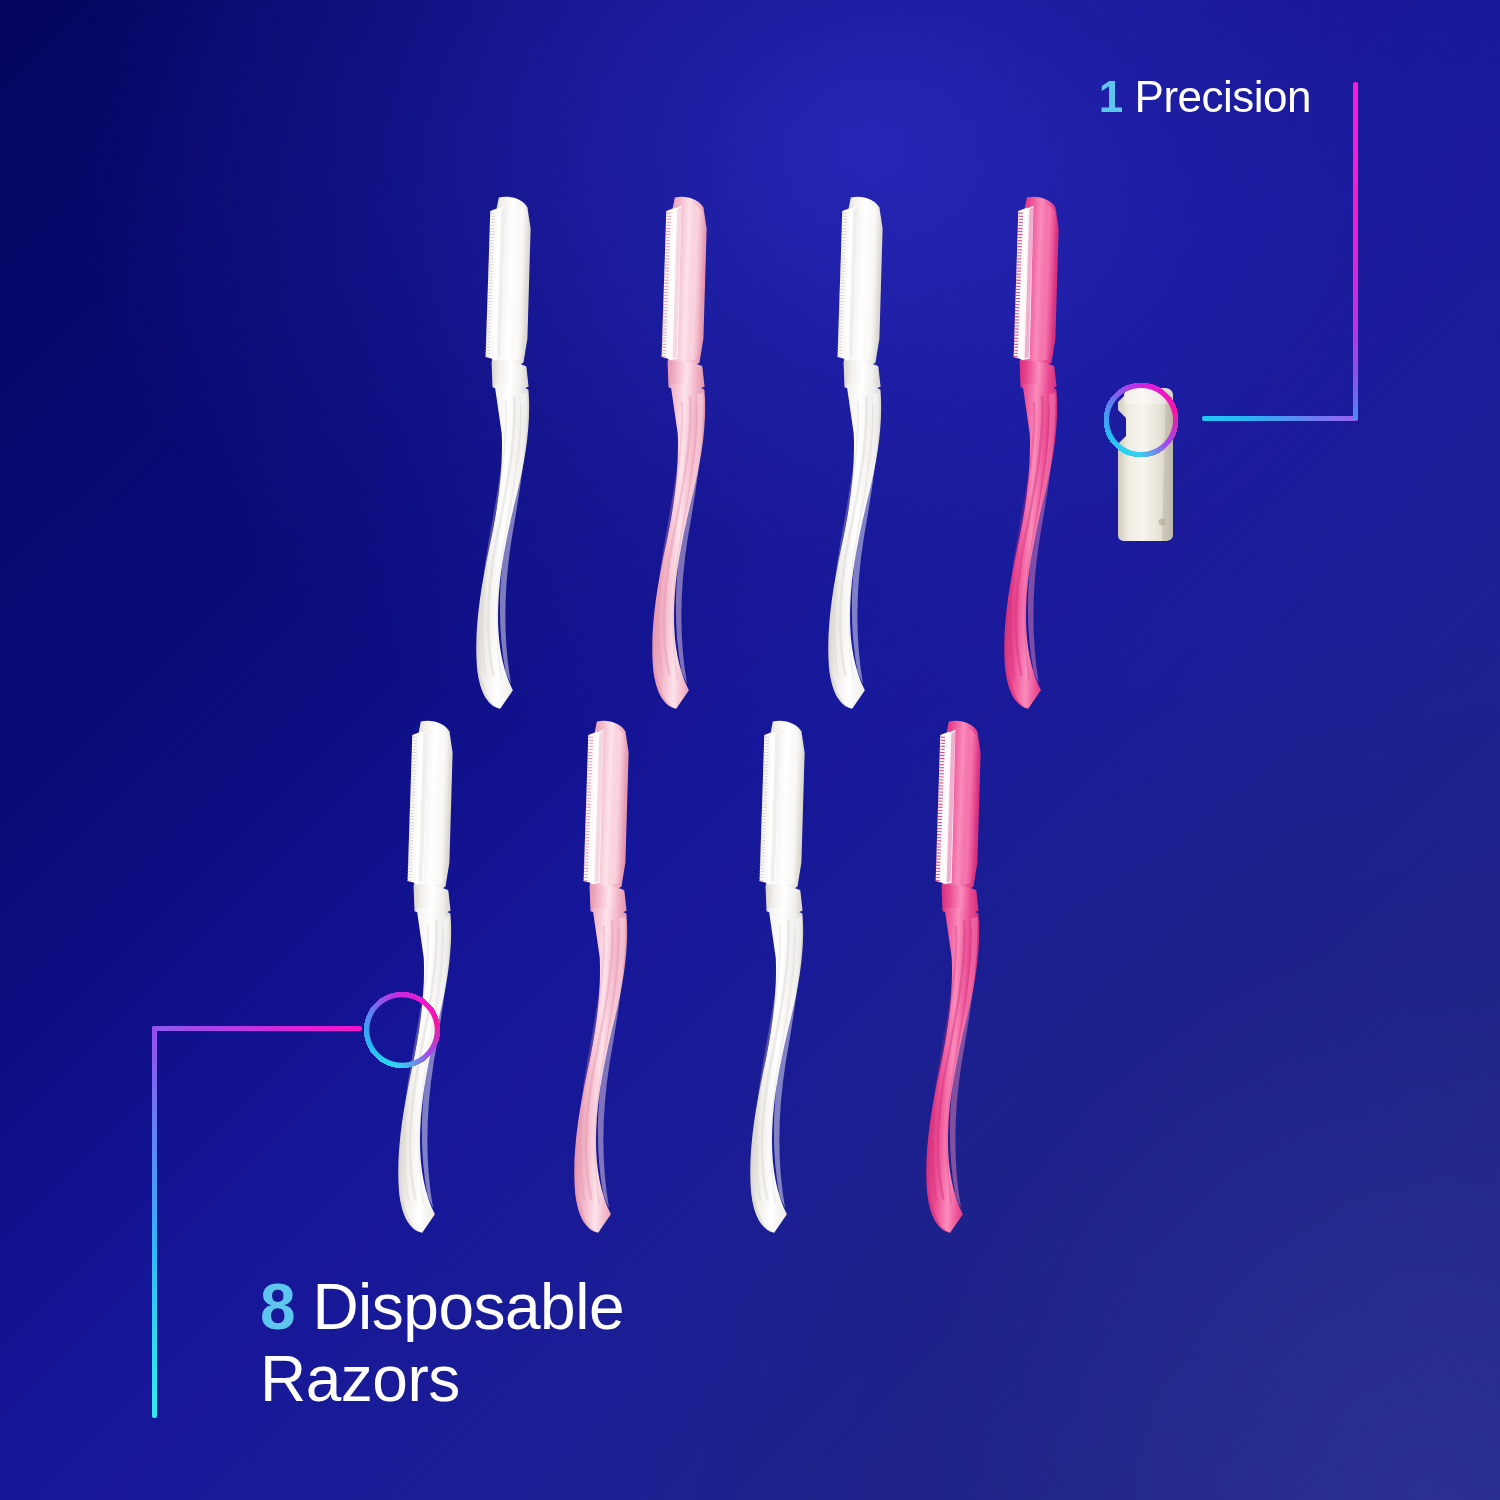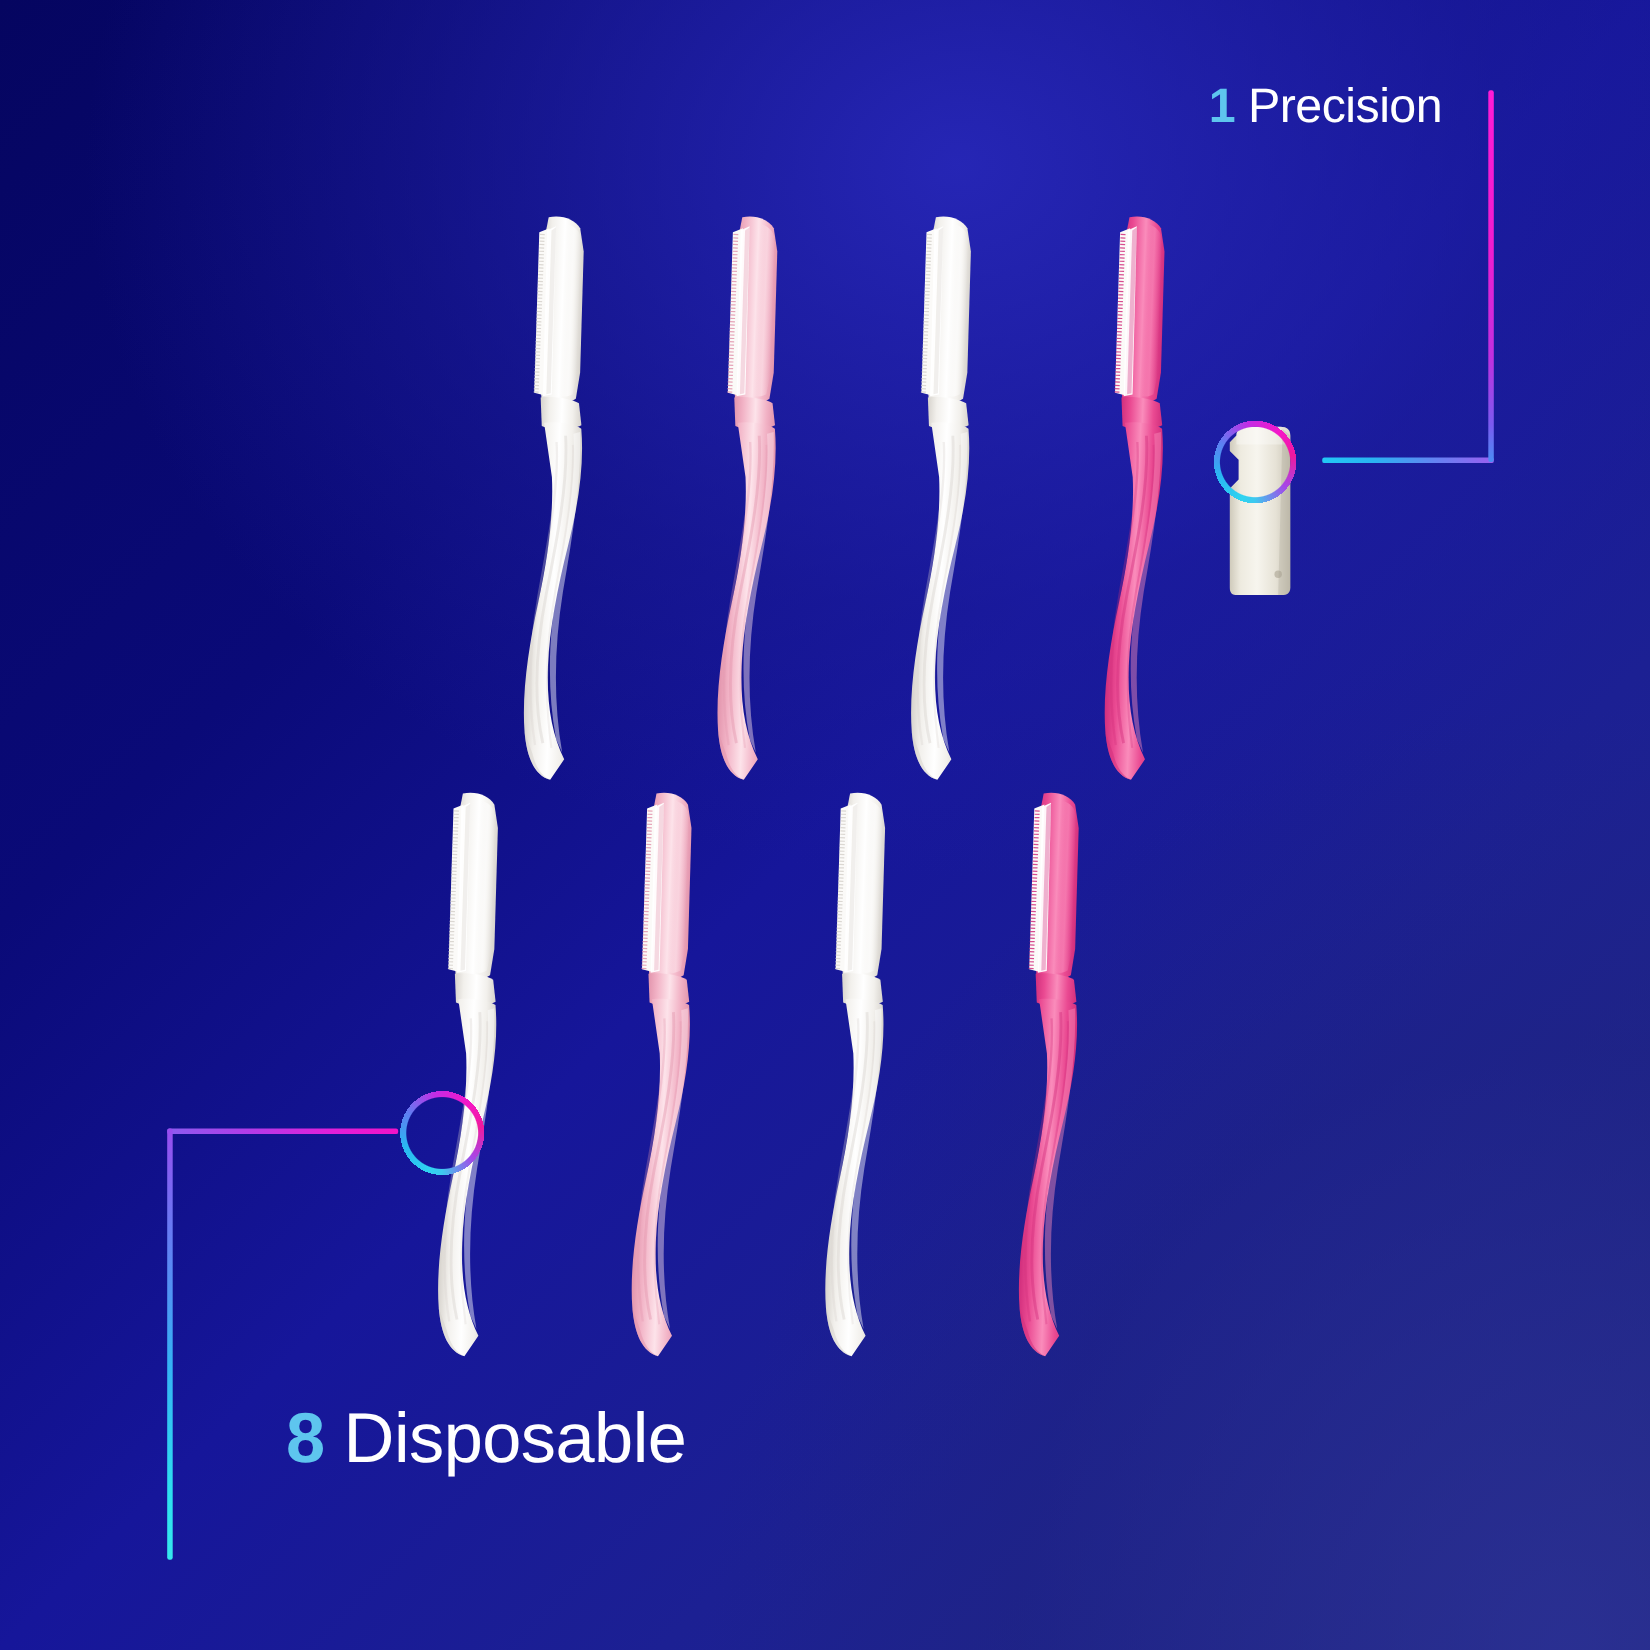--- a/index.html
+++ b/index.html
@@ -995,15 +995,16 @@
   <div class="line" id="pc-line-v"></div>
   <div class="line" id="dr-line-h"></div>
   <div class="line" id="dr-line-v"></div>
 
   <div class="callout-text" id="precision-text">
     <span class="callout-num">1</span><span> </span><span>Precision</span><br>
   </div>
 
   <div class="callout-text" id="razors-text">
     <span class="callout-num">8</span><span> </span><span>Disposable</span><br>
+    <span>Razors</span>
   </div>
 
 </div>
 
 </body></html>

